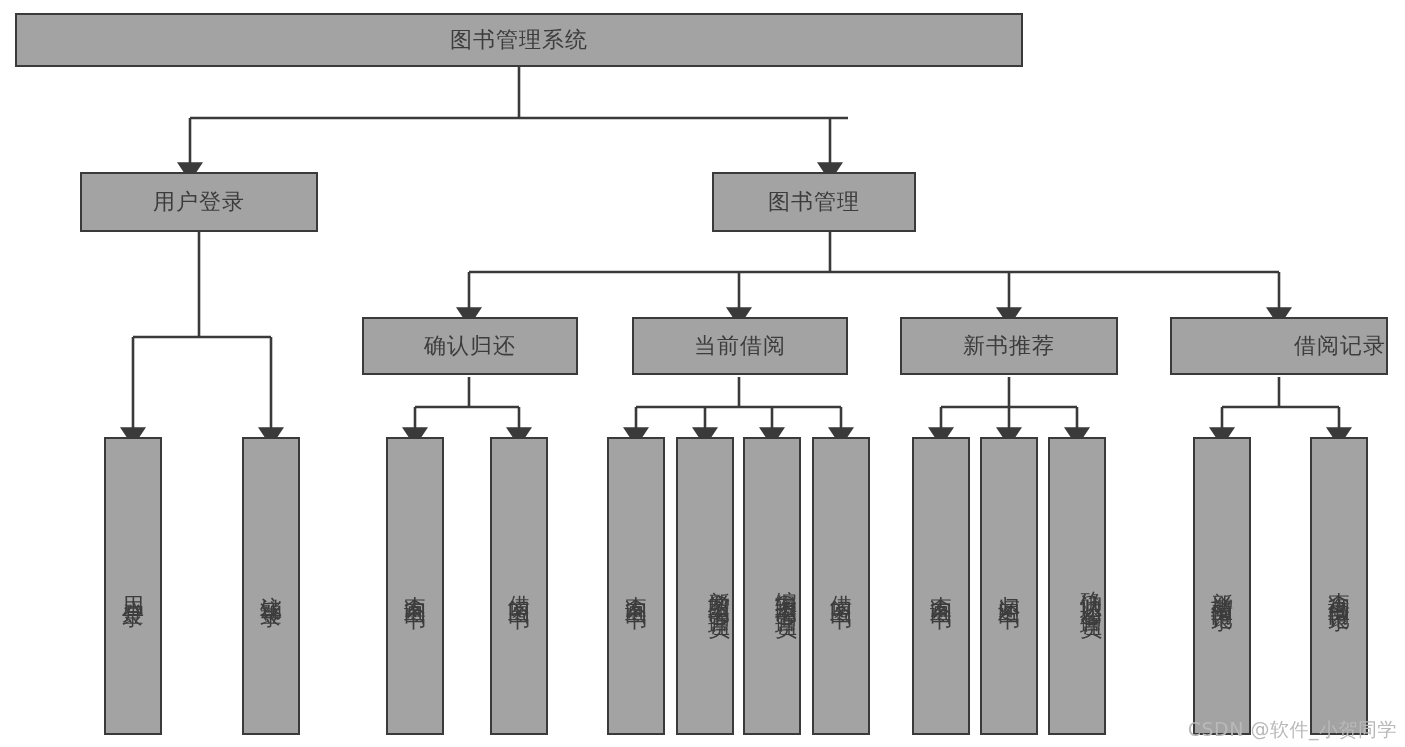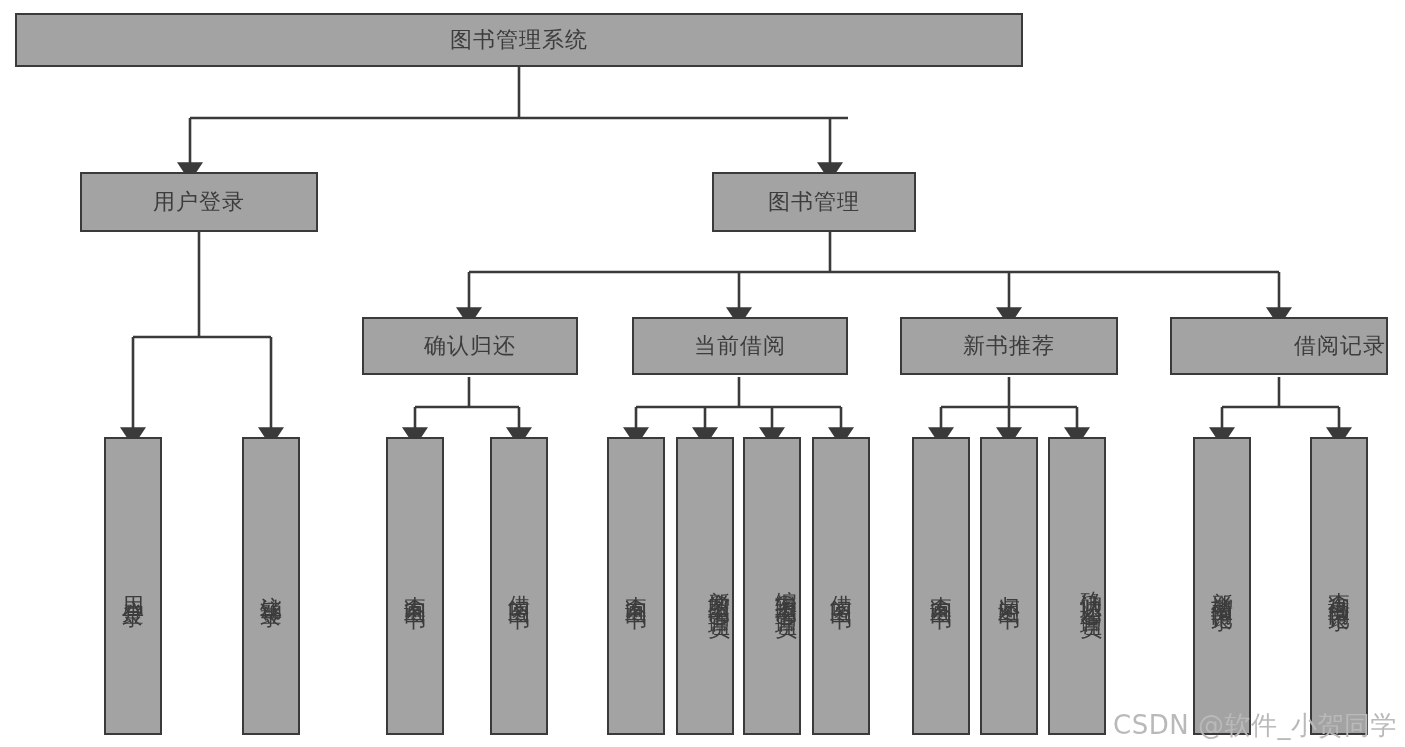--- a/index.html
+++ b/index.html
@@ -54,21 +54,21 @@
   }
   .node-label {
     display: block;
     line-height: 1.18;
     white-space: pre;
   }
   #watermark {
     position: absolute;
     right: 8px;
     bottom: 4px;
-    font-size: 26px;
+    font-size: 19px;
     color: #b9b9b9;
     letter-spacing: 0.5px;
     white-space: nowrap;
   }
 </style>
 </head>
 <body>
 
 <div id="diagram-root">
 

